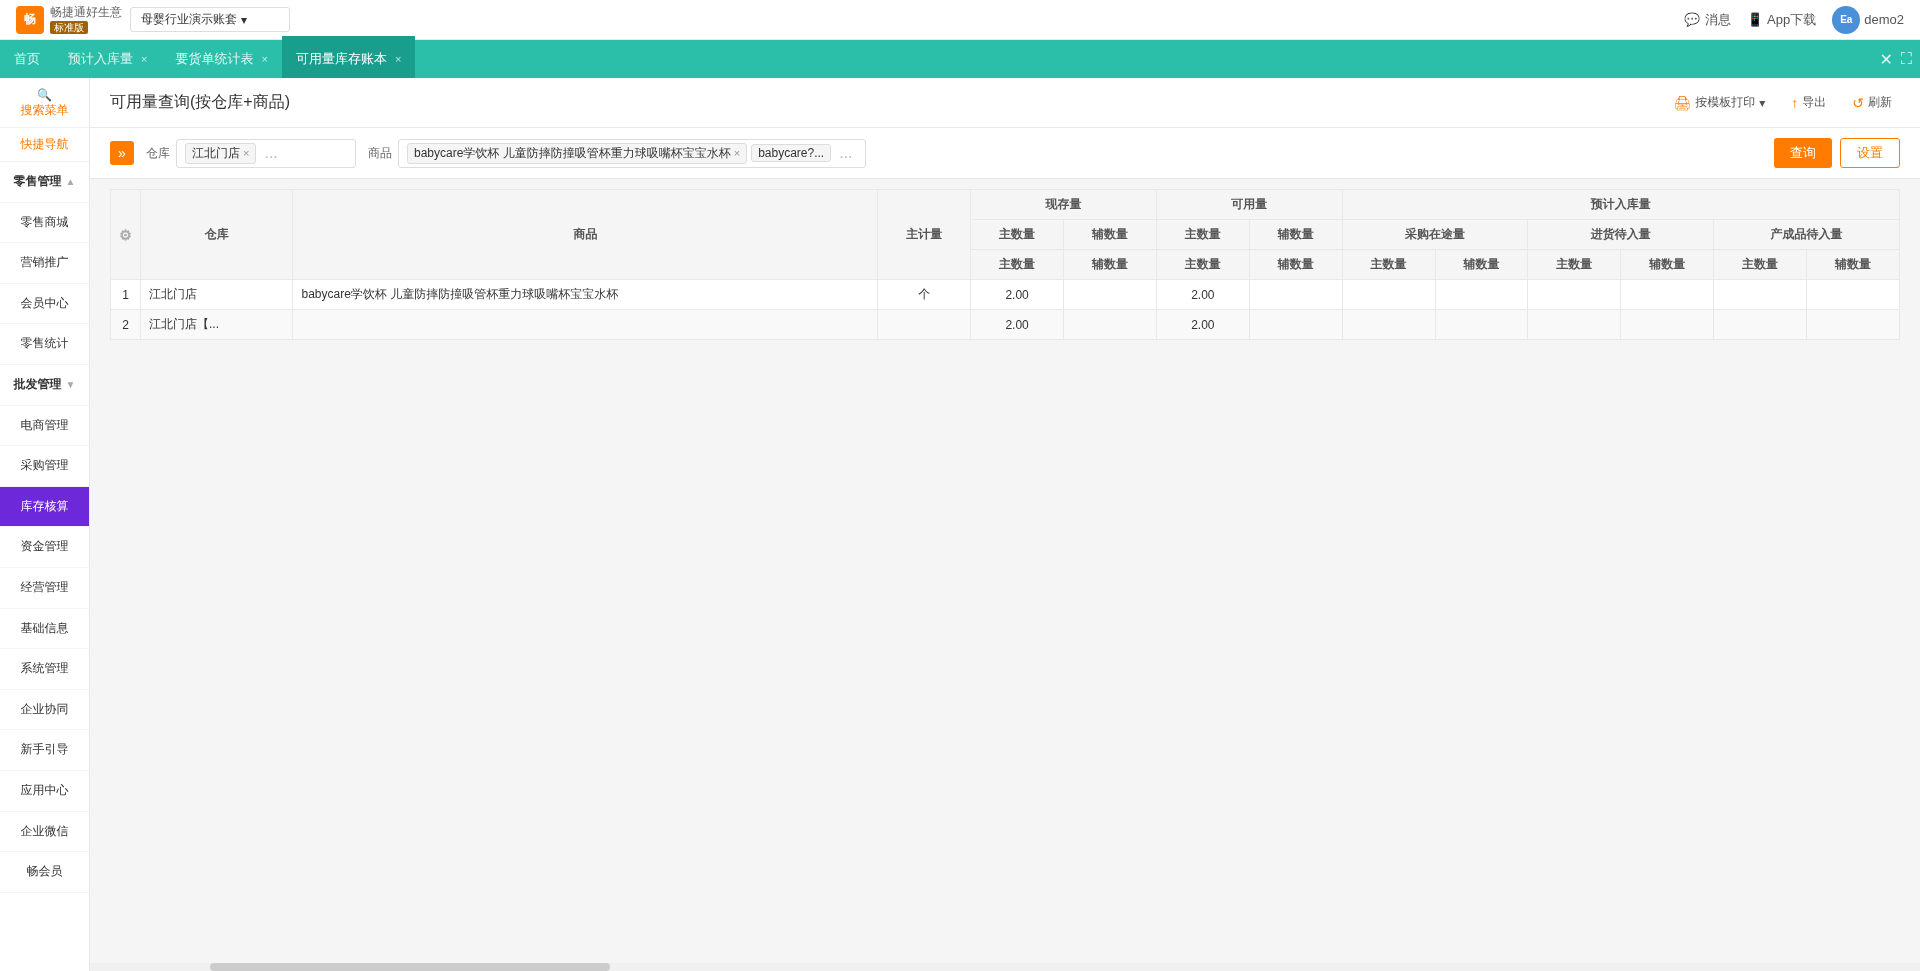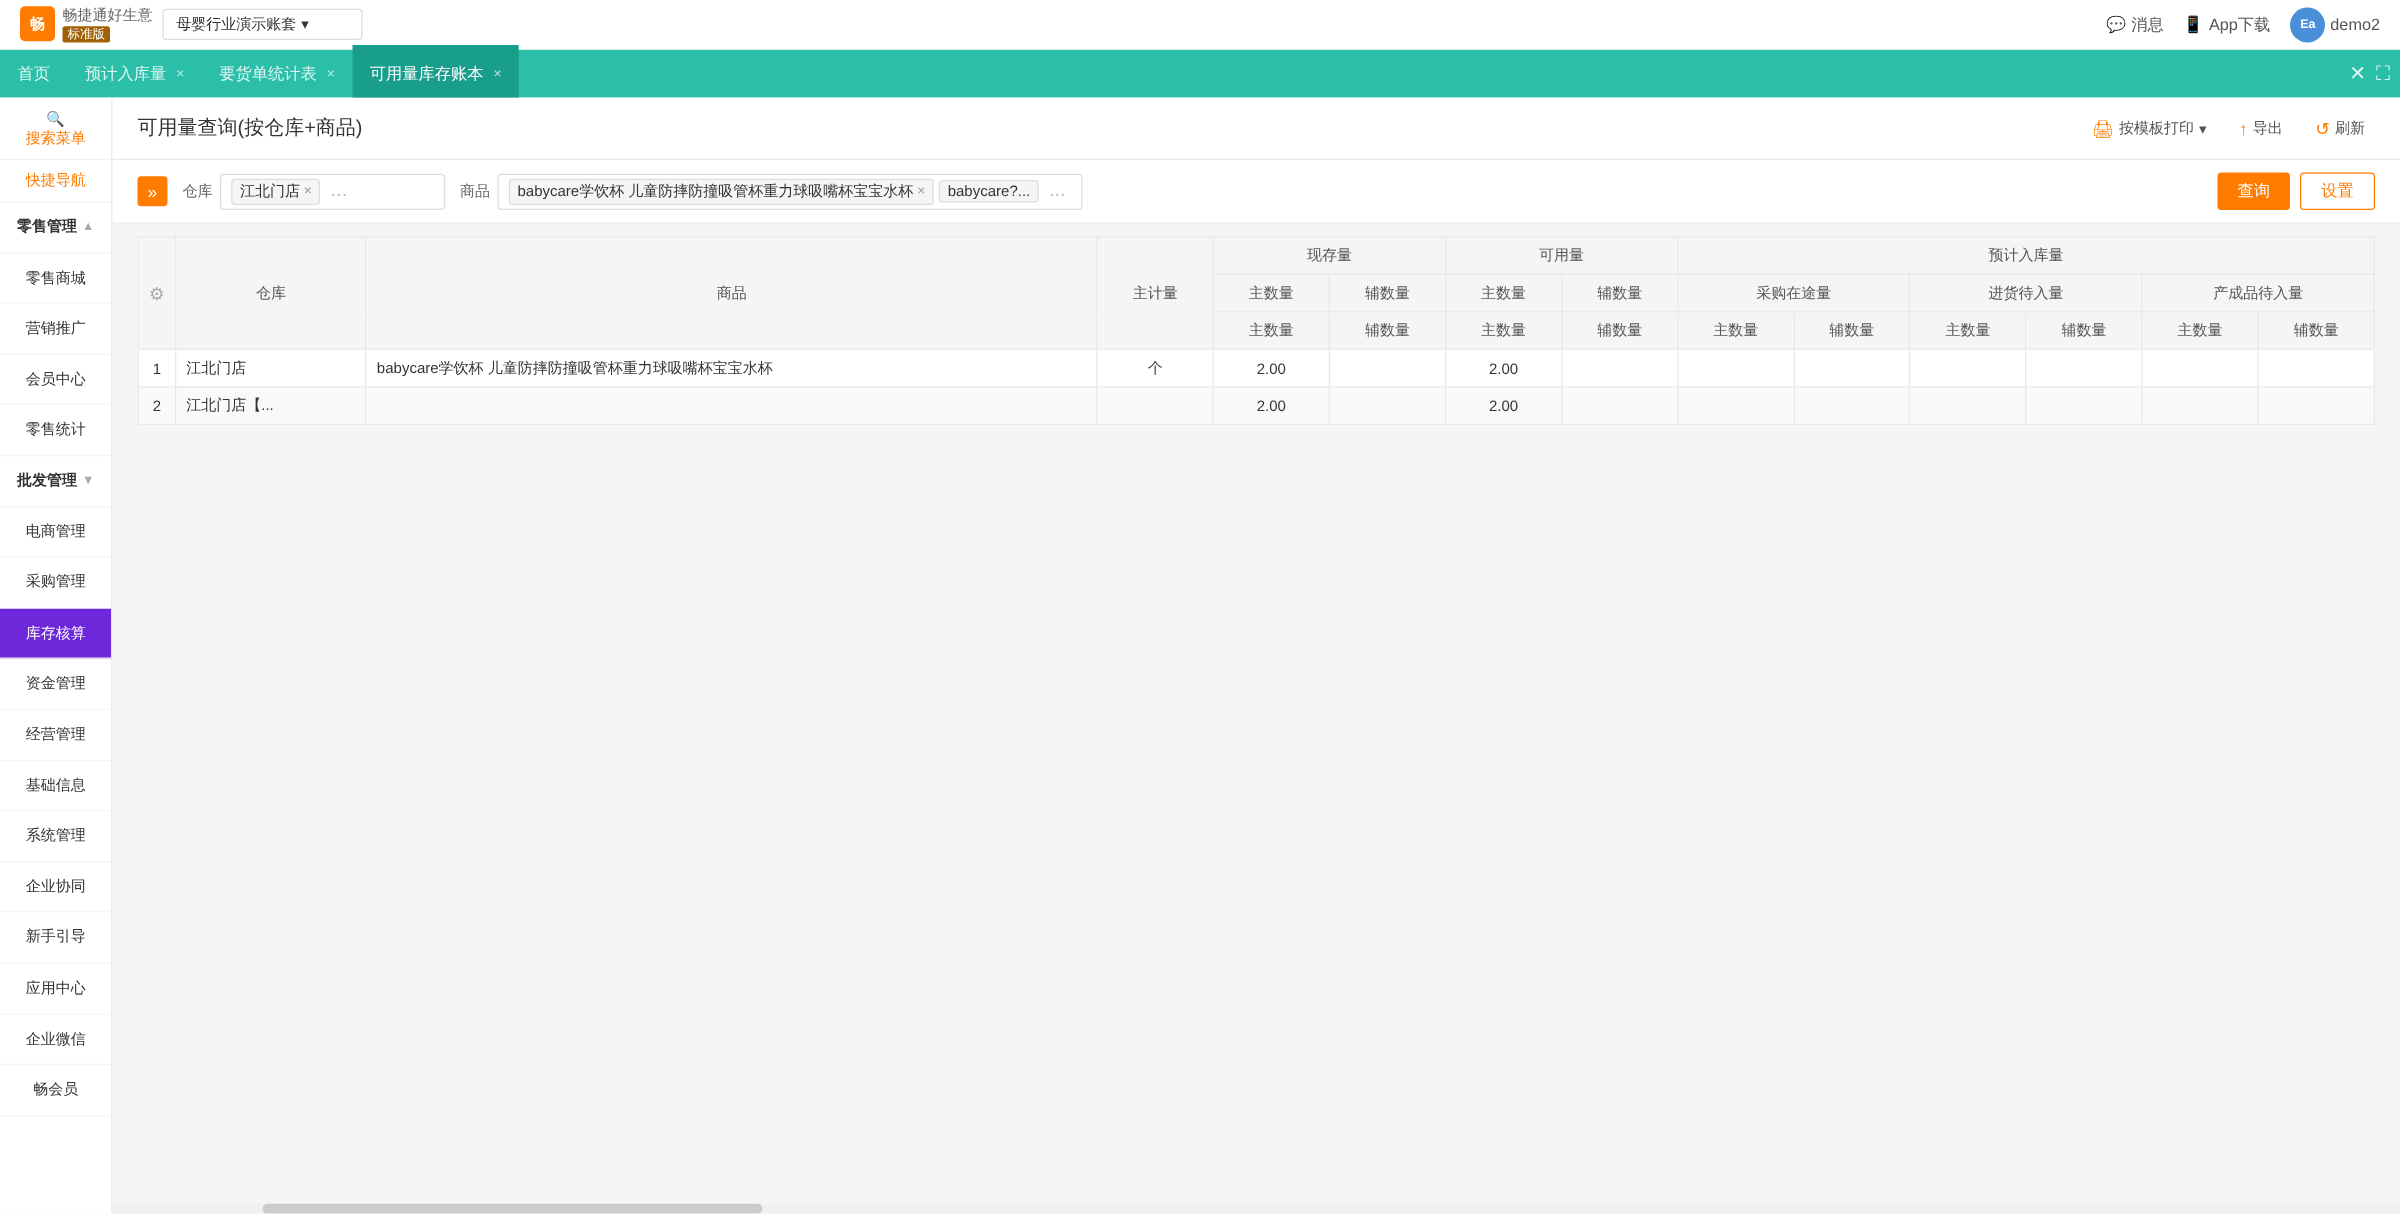--- a/index.html
+++ b/index.html
@@ -351,21 +351,21 @@
     .data-table th, .data-table td {
       border: 1px solid #e8e8e8;
       padding: 6px 8px;
       text-align: center;
       color: #333;
       white-space: nowrap;
     }
     .data-table th {
       background: #f5f5f5;
       color: #555;
-      font-weight: 400;
+      font-weight: 700;
     }
     .data-table td.text-left {
       text-align: left;
     }
     .col-group-header {
       background: #f0f0f0;
     }
     .col-sub-header {
       background: #f5f5f5;
     }

